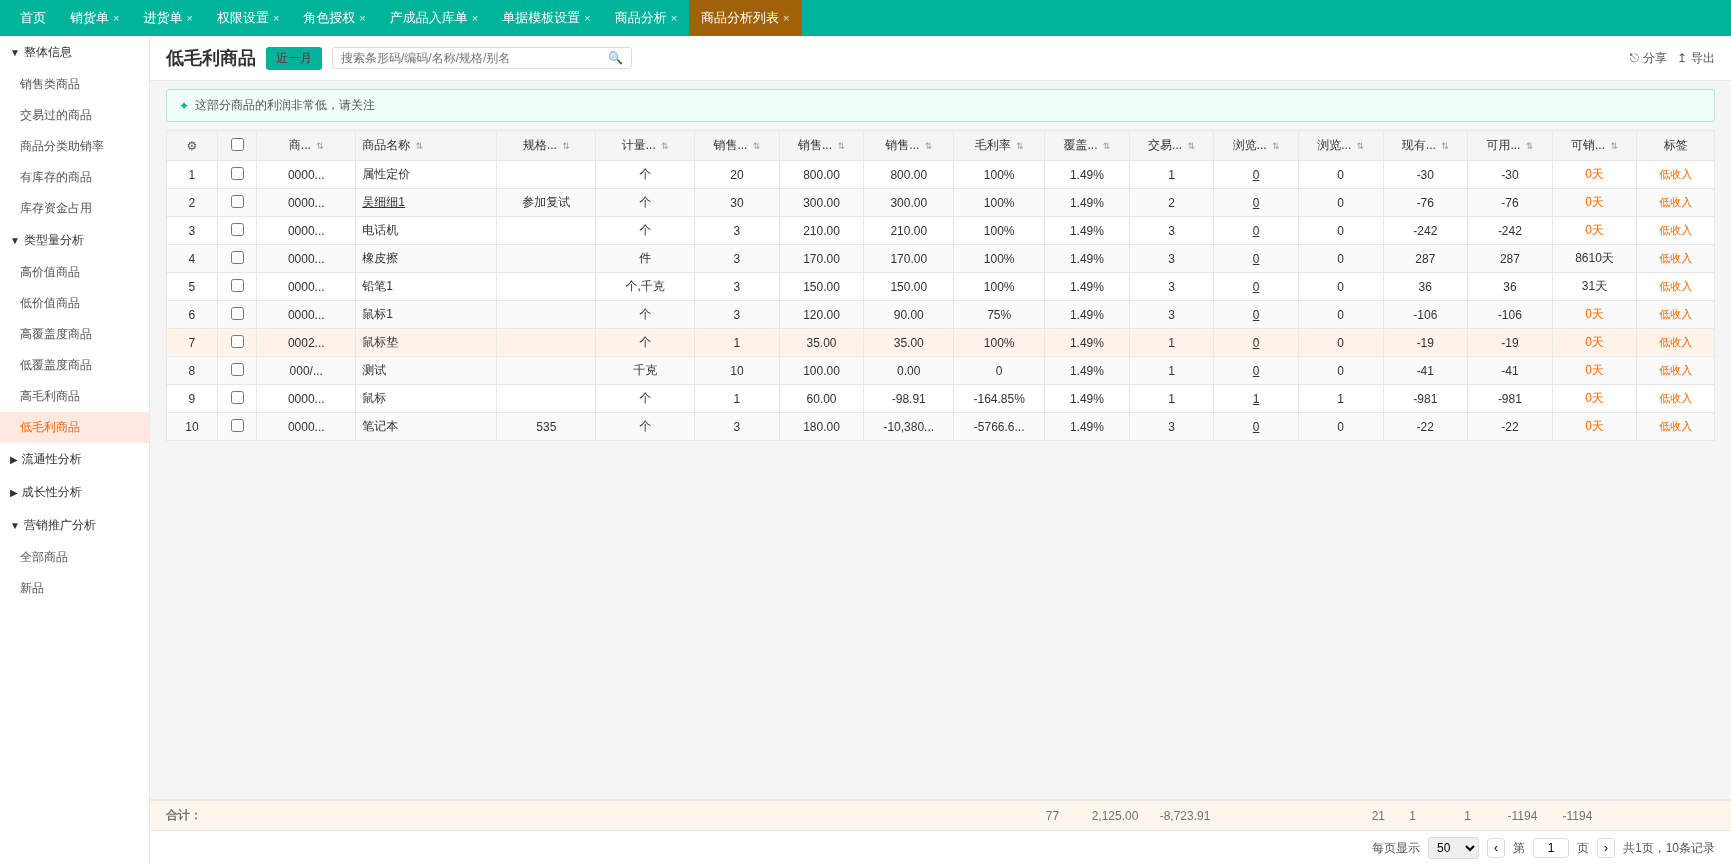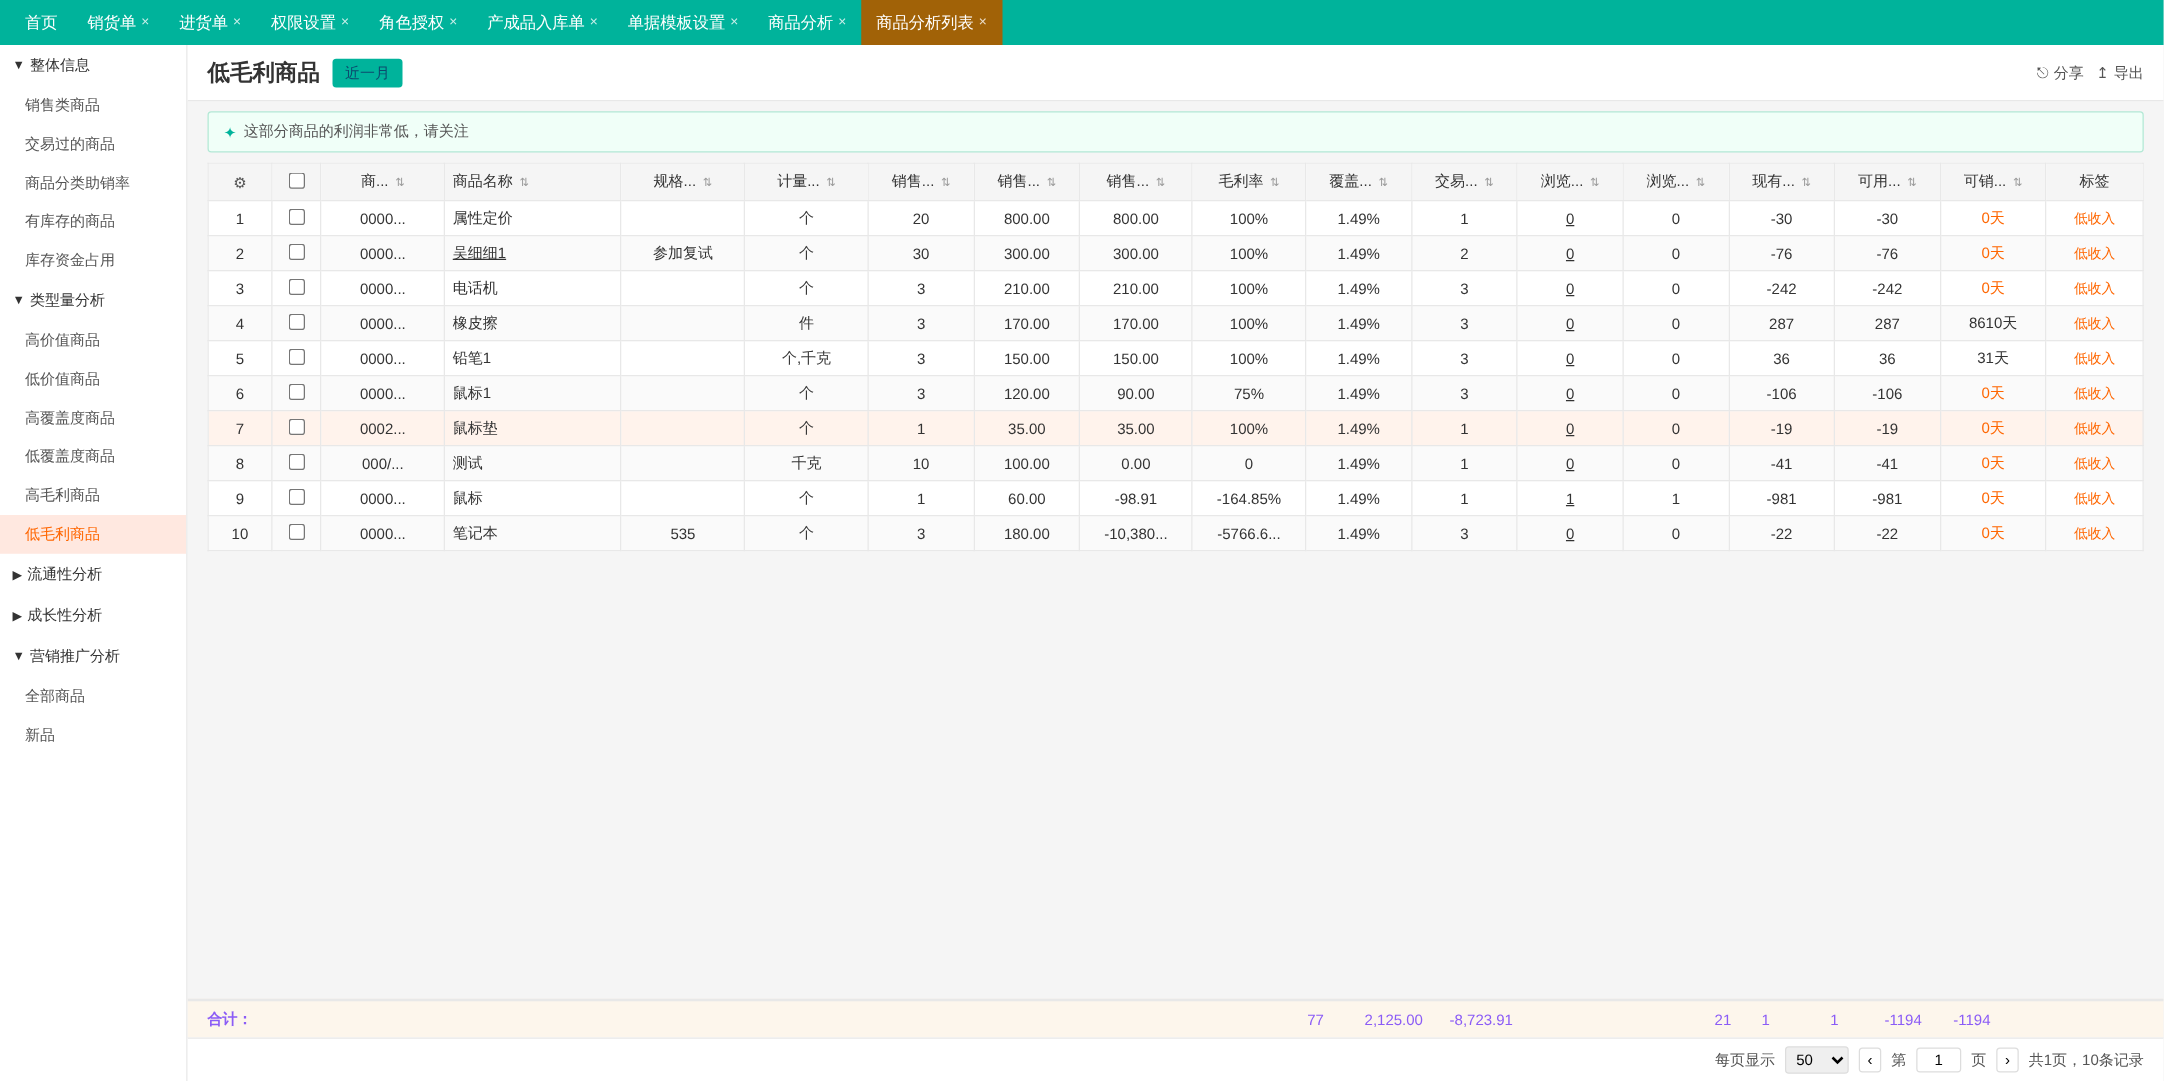--- a/index.html
+++ b/index.html
@@ -62,21 +62,21 @@
       background: #fff;
       padding: 10px 16px;
       display: flex;
       align-items: center;
       border-bottom: 1px solid #e8e8e8;
       gap: 10px;
     }
     .page-title { font-size: 18px; font-weight: bold; color: #333; }
     .date-filter-btn {
       background: #00b39b;
-      color: #0c4a6e;
+      color: #7f1d1d;
       border: none;
       border-radius: 3px;
       padding: 3px 10px;
       cursor: pointer;
       font-size: 12px;
     }
     .search-box {
       display: flex;
       align-items: center;
       border: 1px solid #ddd;
@@ -166,21 +166,21 @@
     .col-num-data { width: 55px; }
 
     
     .table-footer {
       background: #fdf6ec;
       border-top: 2px solid #e8e8e8;
       padding: 6px 16px;
       display: flex;
       align-items: center;
       font-size: 12px;
-      color: #8b5cf6;
+      color: #737373;
     }
     .table-footer .footer-label { margin-right: 20px; font-weight: bold; }
 
     
     .bottom-bar {
       background: #fff;
       border-top: 1px solid #e8e8e8;
       padding: 6px 16px;
       display: flex;
       align-items: center;
@@ -320,20 +320,24 @@
     <div class="sidebar-item">
       <span>新品</span>
     </div>
   </div>
 
   <div class="content">
 
     <div class="page-header">
       <span class="page-title">低毛利商品</span>
       <button class="date-filter-btn">近一月</button>
+      <div class="search-box">
+        <input type="text" placeholder="搜索条形码/编码/名称/规格/别名" style="">
+        <span class="search-icon">🔍</span>
+      </div>
       <div class="header-right">
         <button class="action-btn">
           <span>⎋</span>
           <span>分享</span>
         </button>
         <button class="action-btn">
           <span>↥</span>
           <span>导出</span>
         </button>
       </div>

